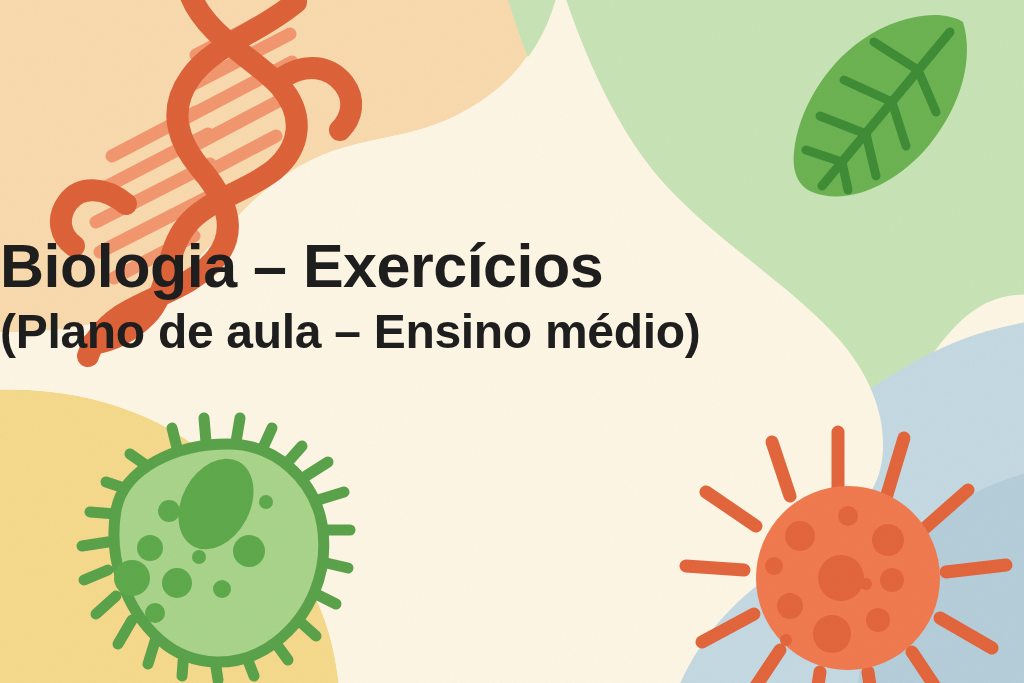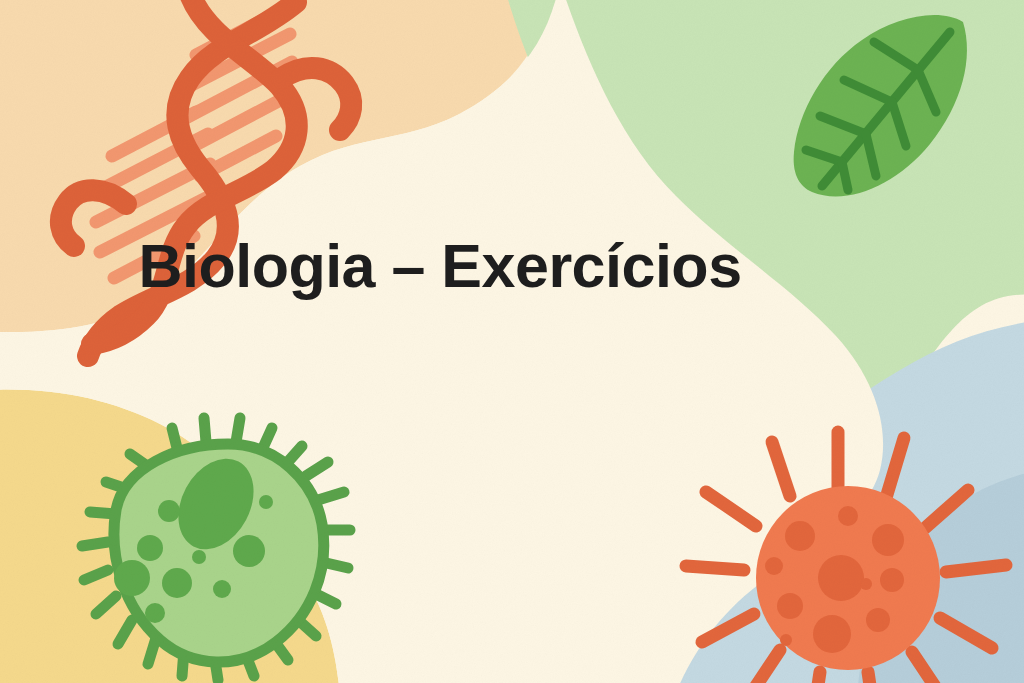--- a/index.html
+++ b/index.html
@@ -29,21 +29,21 @@
     width: 1024px; height: 683px;
     pointer-events: none;
     opacity: .05;
     mix-blend-mode: multiply;
   }
   #title-block {
     position: absolute;
     left: 0;
     top: 234px;
     width: 880px;
-    text-align: center;
+    text-align: left;
     z-index: 5;
   }
   #main-title {
     margin: 0;
     font-size: 61px;
     font-weight: bold;
     letter-spacing: -0.5px;
     line-height: 1.08;
     color: #1E1E1E;
     white-space: nowrap;
@@ -261,20 +261,21 @@
         <circle cx="790" cy="606" r="13"></circle>
         <circle cx="878" cy="620" r="12"></circle>
         <circle cx="832" cy="634" r="19"></circle>
         <circle cx="786" cy="640" r="6"></circle>
       </g>
     </g>
   </svg>
 
   <div id="title-block">
     <h1 id="main-title">Biologia – Exercícios</h1>
+    <h2 id="sub-title">(Plano de aula – Ensino médio)</h2>
   </div>
 
   <svg id="grain" viewBox="0 0 1024 683" preserveAspectRatio="none">
     <defs>
       <filter id="noiseFilter">
         <feTurbulence type="fractalNoise" baseFrequency="0.9" numOctaves="3" stitchTiles="stitch"></feTurbulence>
         <feColorMatrix type="saturate" values="0"></feColorMatrix>
       </filter>
     </defs>
     <rect width="1024" height="683" filter="url(#noiseFilter)"></rect>

